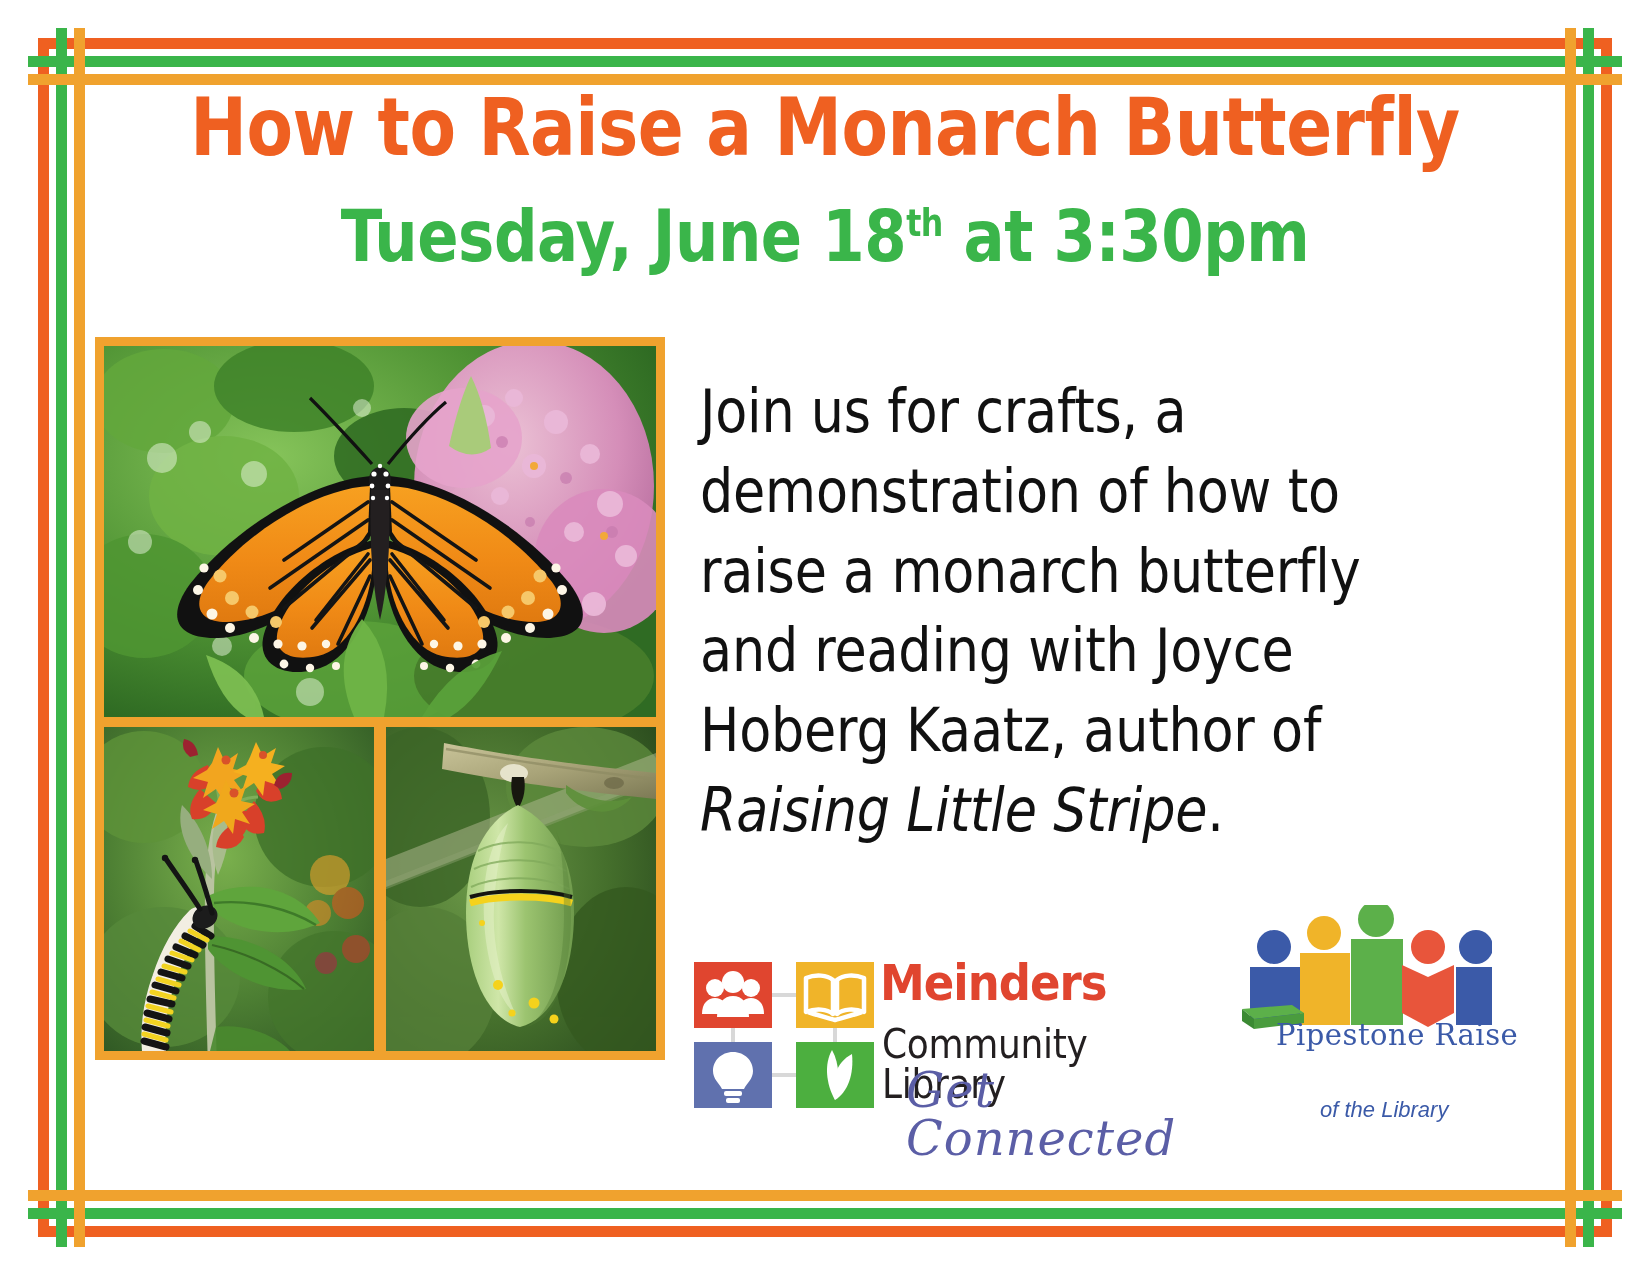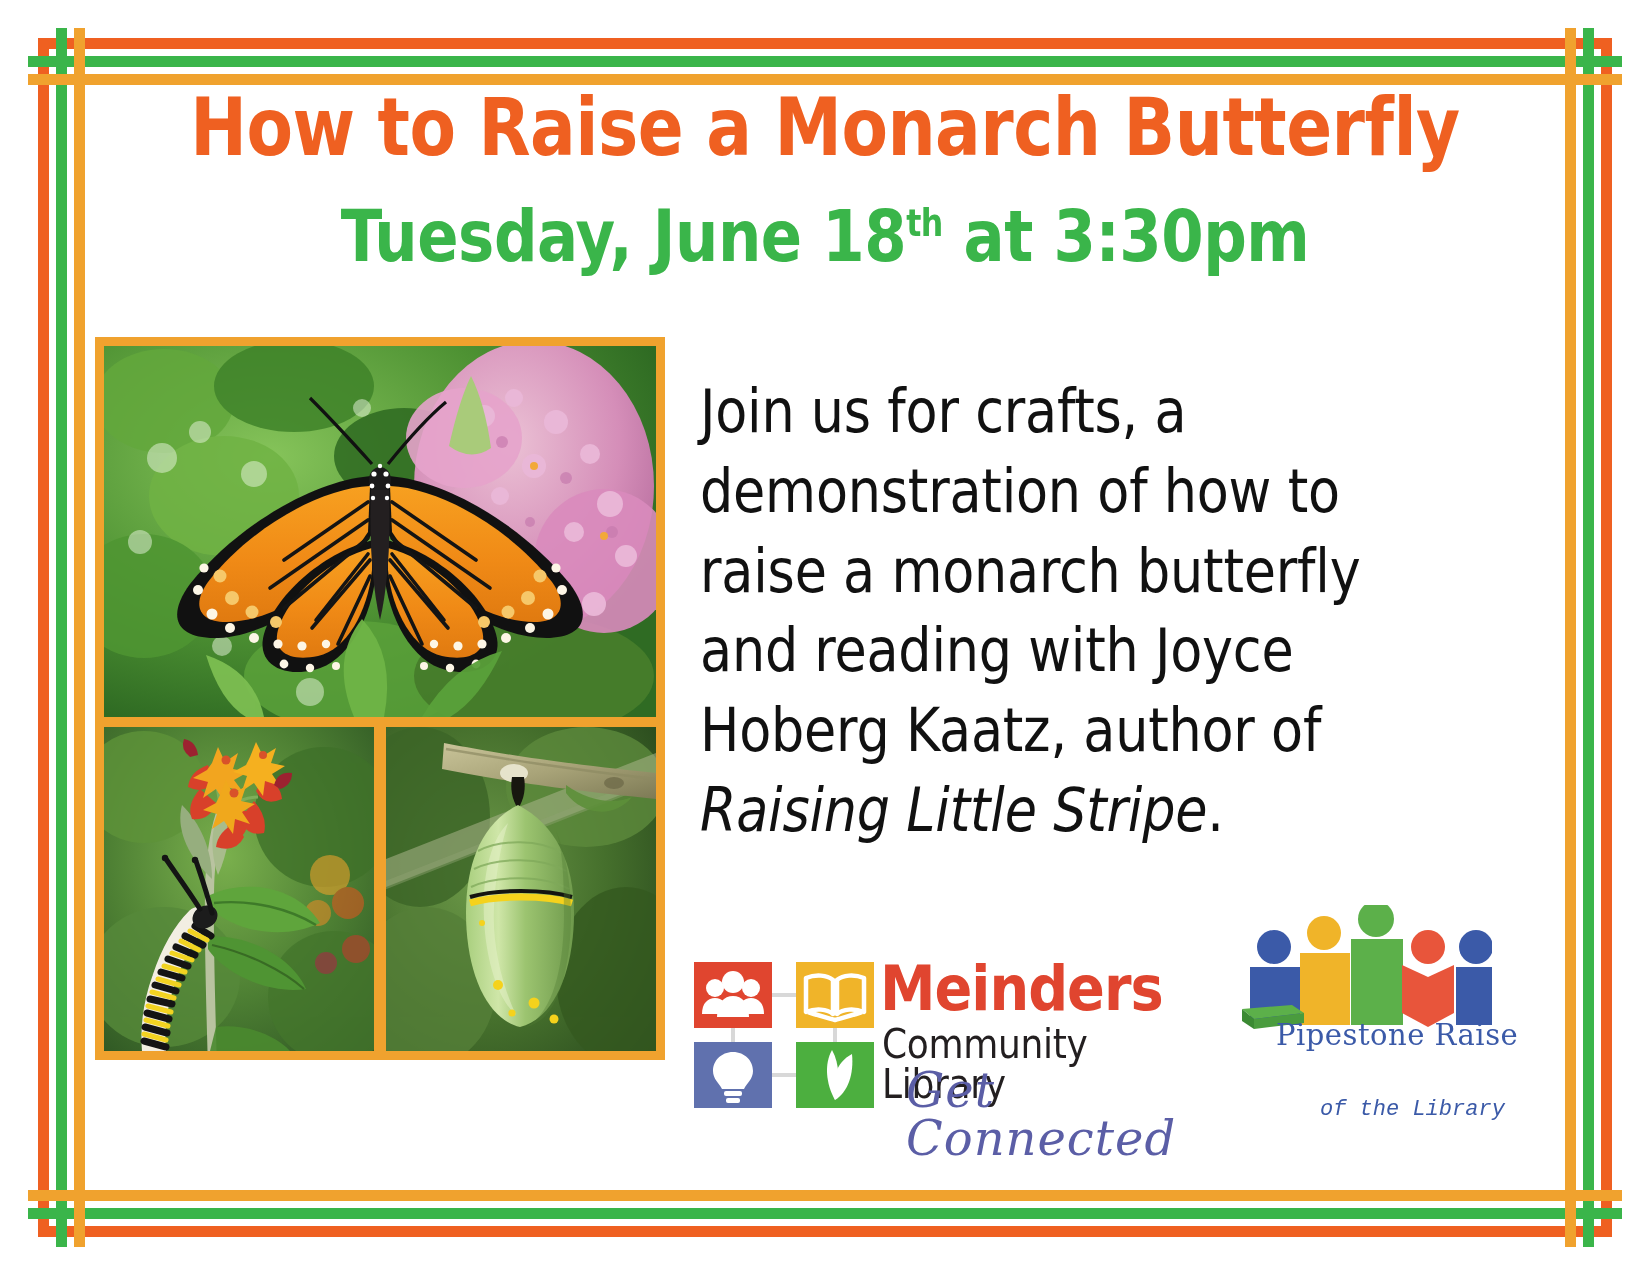--- a/index.html
+++ b/index.html
@@ -46,38 +46,38 @@
   #photo-butterfly{left:9px;top:9px;width:552px;height:371px;}
   #photo-caterpillar{left:9px;top:390px;width:270px;height:324px;}
   #photo-chrysalis{left:291px;top:390px;width:270px;height:324px;}
 
   
   #meinders{position:absolute;left:694px;top:962px;width:505px;height:145px;}
   .mtile{position:absolute;width:78px;height:66px;}
   .mconnect{position:absolute;background:#d8d8d8;}
   #meinders-name{position:absolute;left:186px;top:-4px;
     font-family:"DejaVu Sans Condensed","Liberation Sans Narrow","Liberation Sans",sans-serif;
-    font-weight:bold;font-size:62px;line-height:1;color:#e0452f;letter-spacing:-1px;}
+    font-weight:bold;font-size:50px;line-height:1;color:#e0452f;letter-spacing:-1px;}
   #meinders-sub{position:absolute;left:188px;top:62px;
     font-family:"DejaVu Sans Condensed","Liberation Sans Narrow","Liberation Sans",sans-serif;
     font-weight:normal;font-size:40px;line-height:1;color:#231f20;letter-spacing:-0.3px;}
   #meinders-tag{position:absolute;left:212px;top:104px;
     font-family:"DejaVu Serif","Liberation Serif",serif;
     font-style:italic;font-size:48px;line-height:1;color:#5b5ea6;letter-spacing:1px;}
 
   
   #friends{position:absolute;left:1232px;top:905px;width:260px;height:215px;}
   #friends-pipestone{position:absolute;left:44px;top:116px;
     font-family:"DejaVu Serif","Liberation Serif",serif;
     font-size:29px;line-height:1;color:#3b5aa8;letter-spacing:0.5px;white-space:nowrap;}
   #friends-word{position:absolute;left:20px;top:140px;
     font-family:"DejaVu Serif","Liberation Serif",serif;
     font-size:62px;line-height:1;color:#e8553b;letter-spacing:1px;white-space:nowrap;}
   #friends-tag{position:absolute;left:88px;top:194px;
-    font-family:Liberation Mono, monospace;
+    font-family:Liberation Sans, sans-serif;
     font-style:italic;font-size:22px;line-height:1;color:#3b5aa8;white-space:nowrap;}
 </style>
 </head>
 <body>
 
 <div id="poster">
 
   <div>
 
     <div class="bar h" style="left:38px;top:38px;width:1574px;background:#ef6021;"></div>

